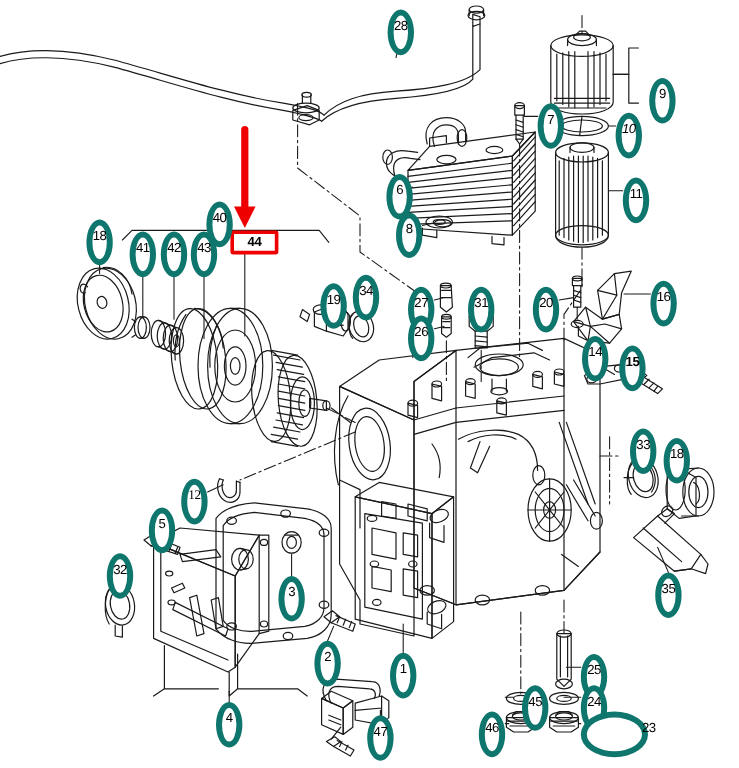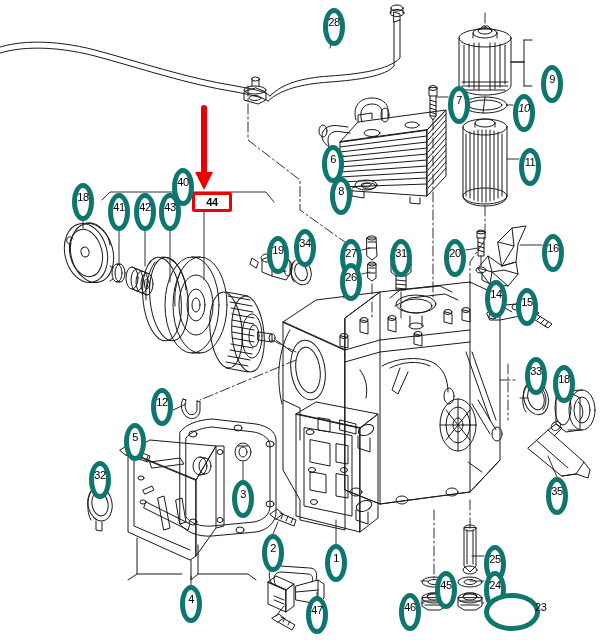--- a/index.html
+++ b/index.html
@@ -583,25 +583,25 @@
   <div class="callout" style="left:322px; top:145px;">6</div>
   <div class="callout" style="left:330px; top:177px;">8</div>
   <div class="callout" style="left:267px; top:236px;">19</div>
   <div class="callout" style="left:294px; top:229px;text-align:center;">34</div>
   <div class="callout" style="left:340px; top:239px;">27</div>
   <div class="callout" style="left:340px; top:263px;">26</div>
   <div class="callout" style="left:390px; top:239px;">31</div>
   <div class="callout" style="left:444px; top:239px;">20</div>
   <div class="callout" style="left:542px; top:234px;">16</div>
   <div class="callout" style="left:485px; top:280px;">14</div>
-  <div class="callout" style="left:516px; top:288px;">15</div>
+  <div class="callout" style="left:516px; top:288px;font-weight:bold;">15</div>
   <div class="callout" style="left:525px; top:357px;">33</div>
   <div class="callout" style="left:553px; top:365px;">18</div>
   <div class="callout" style="left:546px; top:477px;">35</div>
-  <div class="callout" style="left:151px; top:388px;">12</div>
+  <div class="callout" style="left:151px; top:399px;font-family:Liberation Serif, serif;">12</div>
   <div class="callout" style="left:124px; top:423px;">5</div>
   <div class="callout" style="left:89px;  top:461px;">32</div>
   <div class="callout" style="left:232px; top:480px;">3</div>
   <div class="callout" style="left:262px; top:534px;">2</div>
   <div class="callout" style="left:180px; top:585px;">4</div>
   <div class="callout" style="left:325px; top:544px;">1</div>
   <div class="callout" style="left:306px; top:596px;">47</div>
   <div class="callout" style="left:484px; top:545px;">25</div>
   <div class="callout" style="left:484px; top:571px;">24</div>
   <div class="callout" style="left:484px; top:593px;padding-left:46px;">23</div>

